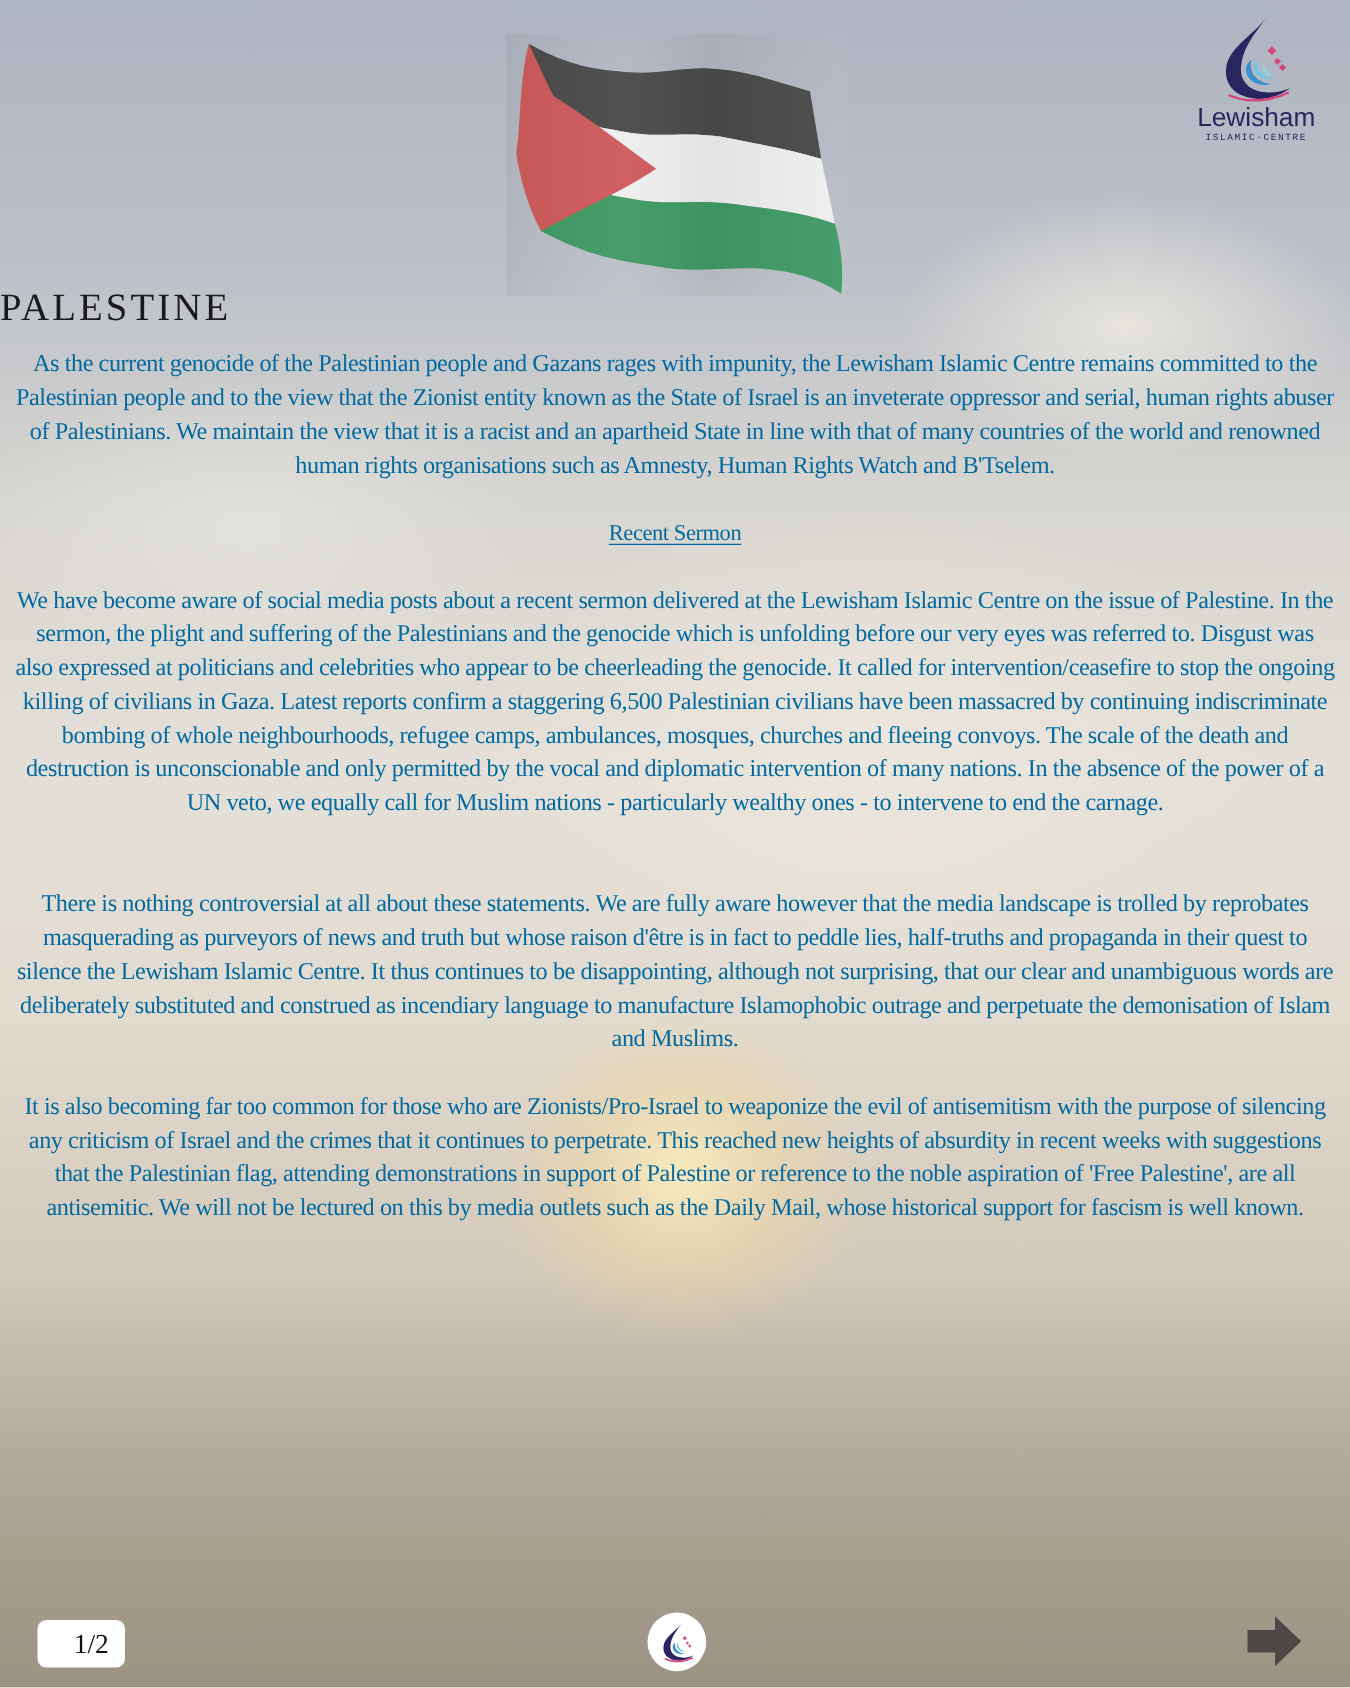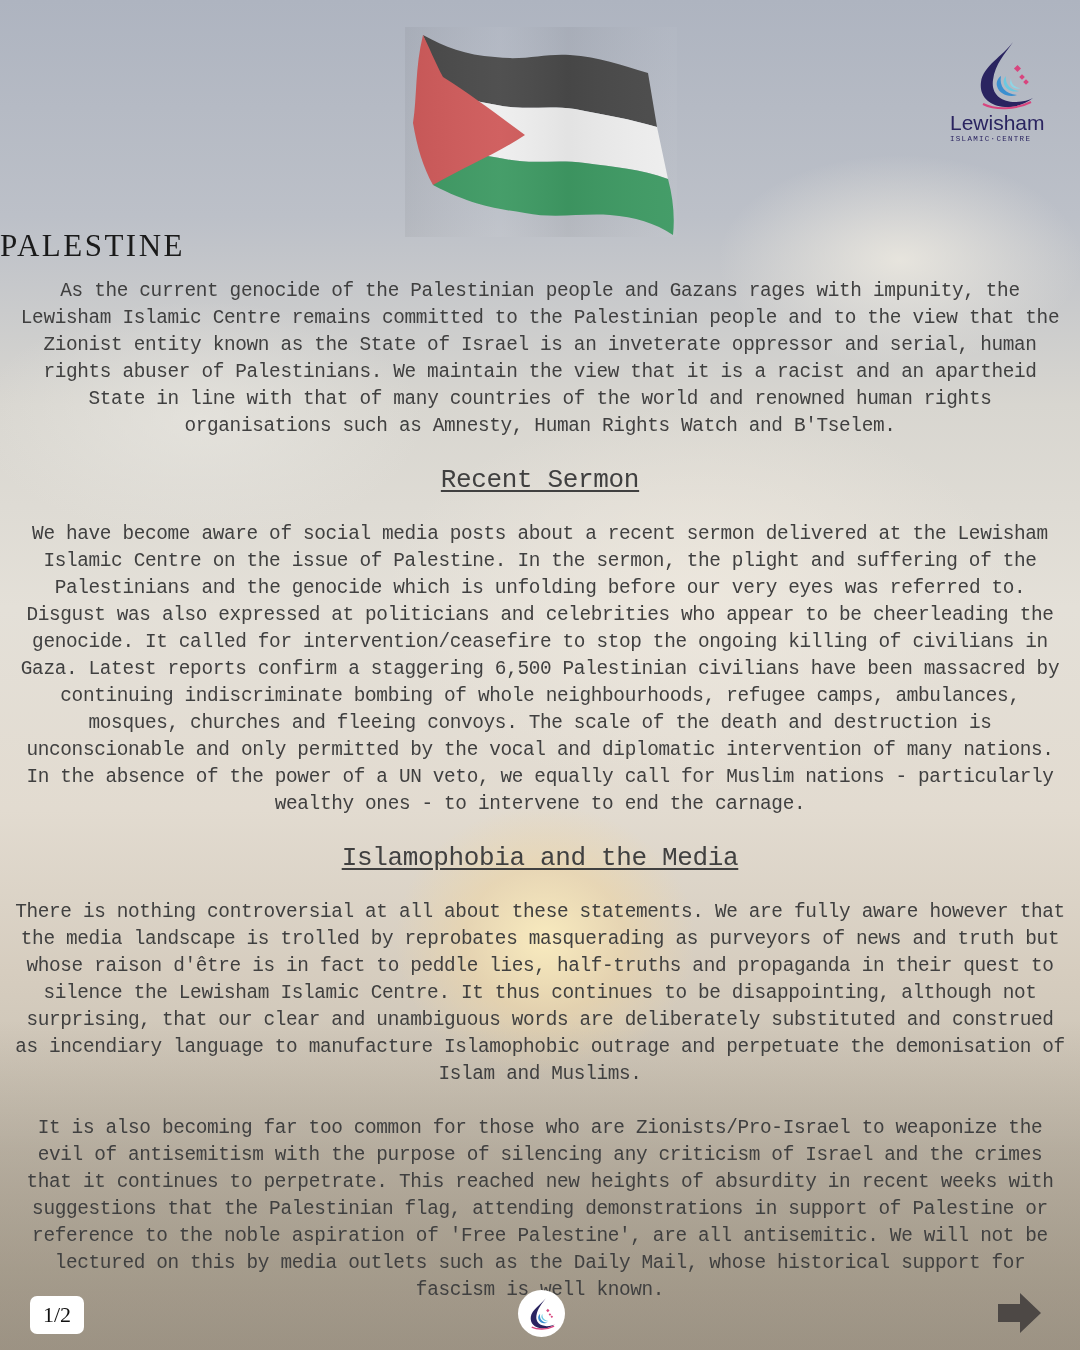--- a/index.html
+++ b/index.html
@@ -21,58 +21,58 @@
     position: absolute; left: 0; right: 0; bottom: 0; height: 330px;
     background:
       linear-gradient(180deg, rgba(150,140,125,0) 0%, rgba(150,140,125,0.35) 40%, rgba(140,130,115,0.45) 100%);
   }
 
   .flag {
     position: absolute; left: 405px; top: 27px; width: 272px; height: 210px;
   }
 
   .logo-top {
-    position: absolute; left: 950px; top: 40px; width: 110px; height: 110px;
-    text-align: left;
+    position: absolute; left: 950px; top: 12px; width: 110px; height: 110px;
+    text-align: center;
   }
   .logo-top svg { display: block; margin: 0 auto; }
   .logo-name {
     font-family: "Liberation Sans", "DejaVu Sans", sans-serif;
     font-size: 21px; color: #2a2460; line-height: 22px; margin-top: 0px;
   }
   .logo-sub {
     font-family: Liberation Mono, monospace;
     font-size: 7.5px; letter-spacing: 1.3px; color: #2a2460; line-height: 10px;
   }
 
   .title {
     position: absolute; top: 226px; left: 0; right: 0; 
     font-family: "Liberation Serif", "DejaVu Serif", serif;
     font-size: 31px; letter-spacing: 2.5px; color: #1a1a1a; line-height: 40px;
   }
 
   .content {
     position: absolute; left: 12px; right: 12px; top: 278px;
     text-align: center;
-    font-family: Liberation Mono, monospace;
+    font-family: Liberation Serif, serif;
     font-size: 19.4px; line-height: 27px; letter-spacing: -0.35px;
-    color: #404040;
+    color: #0369a1;
   }
   .content p { margin: 0; }
   .content .gap { height: 27px; }
   .content h2 {
-    margin: 0; font-weight: normal; font-size: 26px; line-height: 27px;
+    margin: 0; font-weight: normal; font-size: 18px; line-height: 27px;
     text-decoration: underline; text-underline-offset: 3px;
   }
 
   .page-badge {
     position: absolute; left: 30px; top: 1296px; width: 54px; height: 38px;
     background: #fff; border-radius: 7px;
     font-family: "Liberation Serif", "DejaVu Serif", serif;
-    font-size: 22px; line-height: 38px; text-align: center; color: #111;
+    font-size: 22px; line-height: 38px; text-align: center; color: #111; padding-left: 16px;
   }
   .logo-bottom {
     position: absolute; left: 518px; top: 1290px; width: 47px; height: 47px;
     background: #fff; border-radius: 50%;
     display: flex; align-items: center; justify-content: center;
   }
   .next-arrow {
     position: absolute; left: 996px; top: 1292px; width: 46px; height: 42px;
     cursor: pointer;
   }
@@ -123,21 +123,20 @@
 
 <div class="title">PALESTINE</div>
 
 <div class="content">
   <p>As the current genocide of the Palestinian people and Gazans rages with impunity, the Lewisham Islamic Centre remains committed to the Palestinian people and to the view that the Zionist entity known as the State of Israel is an inveterate oppressor and serial, human rights abuser of Palestinians. We maintain the view that it is a racist and an apartheid State in line with that of many countries of the world and renowned human rights organisations such as Amnesty, Human Rights Watch and B'Tselem.</p>
   <div class="gap"></div>
   <h2>Recent Sermon</h2>
   <div class="gap"></div>
   <p>We have become aware of social media posts about a recent sermon delivered at the Lewisham Islamic Centre on the issue of Palestine. In the sermon, the plight and suffering of the Palestinians and the genocide which is unfolding before our very eyes was referred to. Disgust was also expressed at politicians and celebrities who appear to be cheerleading the genocide. It called for intervention/ceasefire to stop the ongoing killing of civilians in Gaza. Latest reports confirm a staggering 6,500 Palestinian civilians have been massacred by continuing indiscriminate bombing of whole neighbourhoods, refugee camps, ambulances, mosques, churches and fleeing convoys. The scale of the death and destruction is unconscionable and only permitted by the vocal and diplomatic intervention of many nations. In the absence of the power of a UN veto, we equally call for Muslim nations - particularly wealthy ones - to intervene to end the carnage.</p>
   <div class="gap"></div>
-  <h2>Islamophobia and the Media</h2>
   <div class="gap"></div>
   <p>There is nothing controversial at all about these statements. We are fully aware however that the media landscape is trolled by reprobates masquerading as purveyors of news and truth but whose raison d'être is in fact to peddle lies, half-truths and propaganda in their quest to silence the Lewisham Islamic Centre. It thus continues to be disappointing, although not surprising, that our clear and unambiguous words are deliberately substituted and construed as incendiary language to manufacture Islamophobic outrage and perpetuate the demonisation of Islam and Muslims.</p>
   <div class="gap"></div>
   <p>It is also becoming far too common for those who are Zionists/Pro-Israel to weaponize the evil of antisemitism with the purpose of silencing any criticism of Israel and the crimes that it continues to perpetrate. This reached new heights of absurdity in recent weeks with suggestions that the Palestinian flag, attending demonstrations in support of Palestine or reference to the noble aspiration of 'Free Palestine', are all antisemitic. We will not be lectured on this by media outlets such as the Daily Mail, whose historical support for fascism is well known.</p>
 </div>
 
 <div class="page-badge">1/2</div>
 
 <div class="logo-bottom">
   <svg width="28" height="34" viewBox="0 0 60 72">

